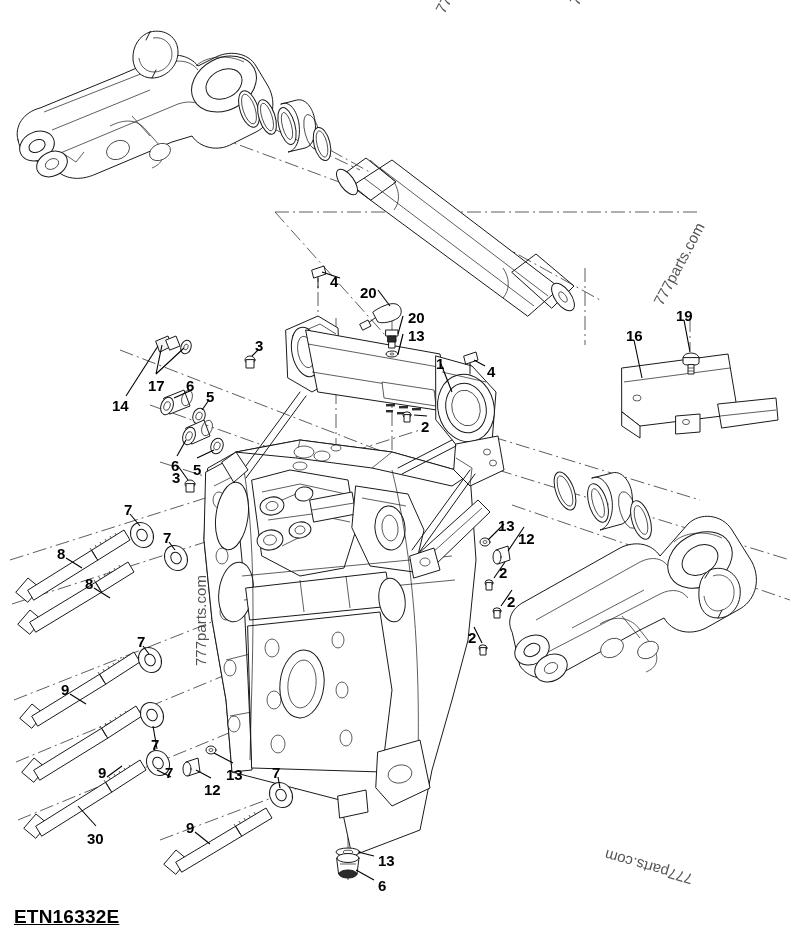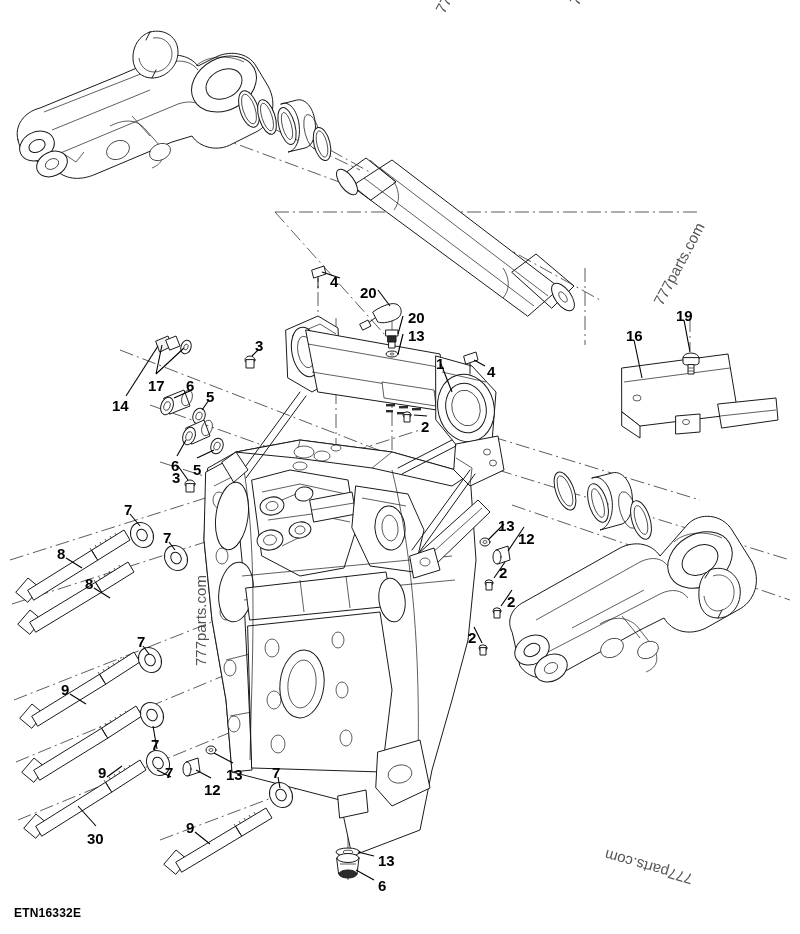--- a/index.html
+++ b/index.html
@@ -23,21 +23,21 @@
     font-family:"Liberation Sans", sans-serif;color:#000;
     line-height:1;white-space:nowrap;
   }
   .wm{
     position:absolute;color:#2e2e2e;opacity:.82;
     font-family:"Liberation Sans", sans-serif;
     font-size:15px;white-space:nowrap;pointer-events:none;
   }
   #partno{
     position:absolute;left:14px;top:906px;
-    font-weight:bold;font-size:12px;letter-spacing:.2px;
+    font-weight:bold;font-size:19px;letter-spacing:.2px;text-decoration:underline;
   }
 </style>
 </head>
 <body>
 
 <div id="sheet">
 
 <svg class="layer" viewBox="0 0 800 934">
 
   <defs>

